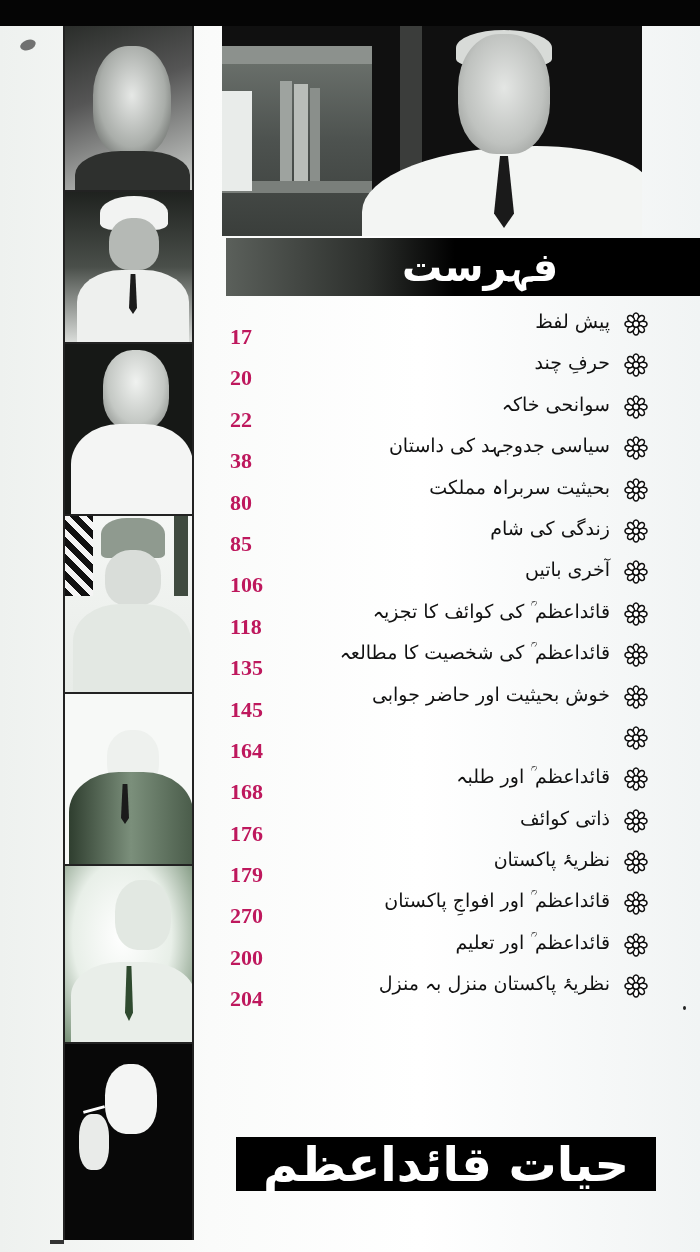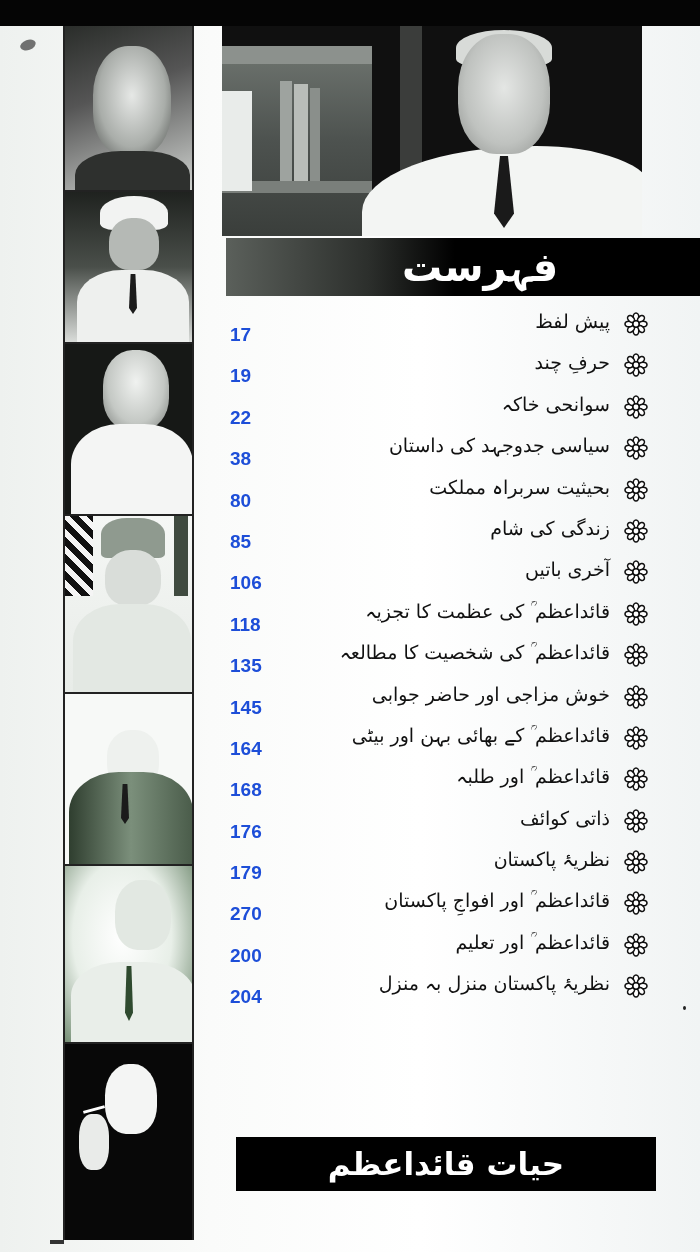--- a/index.html
+++ b/index.html
@@ -86,34 +86,34 @@
     .title-banner span {
       color: #fff; font-size: 40px; font-weight: bold; letter-spacing: 2px;
       font-family: "DejaVu Sans", sans-serif;
     }
     .footer-banner {
       position: absolute; left: 236px; top: 1137px; width: 420px; height: 54px;
       background: #000;
       display: flex; align-items: center; justify-content: center;
     }
     .footer-banner span {
-      color: #fff; font-size: 31px; font-weight: bold;
+      color: #fff; font-size: 48px; font-weight: bold;
       font-family: "DejaVu Sans", sans-serif;
     }
     
     .toc {
       position: absolute; left: 226px; top: 310px; width: 430px;
     }
     .toc-row {
       position: relative; height: 41.4px;
     }
     .toc-num {
       position: absolute; left: 4px; top: 14px;
-      font-family: Liberation Sans, sans-serif; font-weight: bold; font-size: 19px;
-      color: #1d4ed8;
+      font-family: Liberation Serif, serif; font-weight: bold; font-size: 22px;
+      color: #be185d;
     }
     .toc-title {
       position: absolute; right: 46px; top: 0px;
       font-family: "DejaVu Serif", serif; font-size: 19px; direction: rtl; white-space: nowrap;
       color: #111;
     }
     .toc-icon {
       position: absolute; right: 8px; top: 2px; width: 24px; height: 24px;
     }
     .dot {
@@ -205,21 +205,21 @@
         <ellipse cx="12" cy="5" rx="2.8" ry="4" transform="rotate(135 12 12)"></ellipse>
         <ellipse cx="12" cy="5" rx="2.8" ry="4" transform="rotate(180 12 12)"></ellipse>
         <ellipse cx="12" cy="5" rx="2.8" ry="4" transform="rotate(225 12 12)"></ellipse>
         <ellipse cx="12" cy="5" rx="2.8" ry="4" transform="rotate(270 12 12)"></ellipse>
         <ellipse cx="12" cy="5" rx="2.8" ry="4" transform="rotate(315 12 12)"></ellipse>
         <circle cx="12" cy="12" r="3.2"></circle>
       </g>
     </svg>
   </div>
     <div class="toc-row">
-    <span class="toc-num">19</span>
+    <span class="toc-num">20</span>
     <span class="toc-title">حرفِ چند</span>
     <svg class="toc-icon" viewBox="0 0 24 24">
       <g fill="#fff" stroke="#111" stroke-width="1.6">
         <ellipse cx="12" cy="5" rx="2.8" ry="4" transform="rotate(0 12 12)"></ellipse>
         <ellipse cx="12" cy="5" rx="2.8" ry="4" transform="rotate(45 12 12)"></ellipse>
         <ellipse cx="12" cy="5" rx="2.8" ry="4" transform="rotate(90 12 12)"></ellipse>
         <ellipse cx="12" cy="5" rx="2.8" ry="4" transform="rotate(135 12 12)"></ellipse>
         <ellipse cx="12" cy="5" rx="2.8" ry="4" transform="rotate(180 12 12)"></ellipse>
         <ellipse cx="12" cy="5" rx="2.8" ry="4" transform="rotate(225 12 12)"></ellipse>
         <ellipse cx="12" cy="5" rx="2.8" ry="4" transform="rotate(270 12 12)"></ellipse>
@@ -308,21 +308,21 @@
         <ellipse cx="12" cy="5" rx="2.8" ry="4" transform="rotate(180 12 12)"></ellipse>
         <ellipse cx="12" cy="5" rx="2.8" ry="4" transform="rotate(225 12 12)"></ellipse>
         <ellipse cx="12" cy="5" rx="2.8" ry="4" transform="rotate(270 12 12)"></ellipse>
         <ellipse cx="12" cy="5" rx="2.8" ry="4" transform="rotate(315 12 12)"></ellipse>
         <circle cx="12" cy="12" r="3.2"></circle>
       </g>
     </svg>
   </div>
     <div class="toc-row">
     <span class="toc-num">118</span>
-    <span class="toc-title">قائداعظم ؒ کی عظمت کا تجزیہ</span>
+    <span class="toc-title">قائداعظم ؒ کی کوائف کا تجزیہ</span>
     <svg class="toc-icon" viewBox="0 0 24 24">
       <g fill="#fff" stroke="#111" stroke-width="1.6">
         <ellipse cx="12" cy="5" rx="2.8" ry="4" transform="rotate(0 12 12)"></ellipse>
         <ellipse cx="12" cy="5" rx="2.8" ry="4" transform="rotate(45 12 12)"></ellipse>
         <ellipse cx="12" cy="5" rx="2.8" ry="4" transform="rotate(90 12 12)"></ellipse>
         <ellipse cx="12" cy="5" rx="2.8" ry="4" transform="rotate(135 12 12)"></ellipse>
         <ellipse cx="12" cy="5" rx="2.8" ry="4" transform="rotate(180 12 12)"></ellipse>
         <ellipse cx="12" cy="5" rx="2.8" ry="4" transform="rotate(225 12 12)"></ellipse>
         <ellipse cx="12" cy="5" rx="2.8" ry="4" transform="rotate(270 12 12)"></ellipse>
         <ellipse cx="12" cy="5" rx="2.8" ry="4" transform="rotate(315 12 12)"></ellipse>
@@ -342,38 +342,37 @@
         <ellipse cx="12" cy="5" rx="2.8" ry="4" transform="rotate(180 12 12)"></ellipse>
         <ellipse cx="12" cy="5" rx="2.8" ry="4" transform="rotate(225 12 12)"></ellipse>
         <ellipse cx="12" cy="5" rx="2.8" ry="4" transform="rotate(270 12 12)"></ellipse>
         <ellipse cx="12" cy="5" rx="2.8" ry="4" transform="rotate(315 12 12)"></ellipse>
         <circle cx="12" cy="12" r="3.2"></circle>
       </g>
     </svg>
   </div>
     <div class="toc-row">
     <span class="toc-num">145</span>
-    <span class="toc-title">خوش مزاجی اور حاضر جوابی</span>
+    <span class="toc-title">خوش بحیثیت اور حاضر جوابی</span>
     <svg class="toc-icon" viewBox="0 0 24 24">
       <g fill="#fff" stroke="#111" stroke-width="1.6">
         <ellipse cx="12" cy="5" rx="2.8" ry="4" transform="rotate(0 12 12)"></ellipse>
         <ellipse cx="12" cy="5" rx="2.8" ry="4" transform="rotate(45 12 12)"></ellipse>
         <ellipse cx="12" cy="5" rx="2.8" ry="4" transform="rotate(90 12 12)"></ellipse>
         <ellipse cx="12" cy="5" rx="2.8" ry="4" transform="rotate(135 12 12)"></ellipse>
         <ellipse cx="12" cy="5" rx="2.8" ry="4" transform="rotate(180 12 12)"></ellipse>
         <ellipse cx="12" cy="5" rx="2.8" ry="4" transform="rotate(225 12 12)"></ellipse>
         <ellipse cx="12" cy="5" rx="2.8" ry="4" transform="rotate(270 12 12)"></ellipse>
         <ellipse cx="12" cy="5" rx="2.8" ry="4" transform="rotate(315 12 12)"></ellipse>
         <circle cx="12" cy="12" r="3.2"></circle>
       </g>
     </svg>
   </div>
     <div class="toc-row">
     <span class="toc-num">164</span>
-    <span class="toc-title">قائداعظم ؒ کے بھائی بہن اور بیٹی</span>
     <svg class="toc-icon" viewBox="0 0 24 24">
       <g fill="#fff" stroke="#111" stroke-width="1.6">
         <ellipse cx="12" cy="5" rx="2.8" ry="4" transform="rotate(0 12 12)"></ellipse>
         <ellipse cx="12" cy="5" rx="2.8" ry="4" transform="rotate(45 12 12)"></ellipse>
         <ellipse cx="12" cy="5" rx="2.8" ry="4" transform="rotate(90 12 12)"></ellipse>
         <ellipse cx="12" cy="5" rx="2.8" ry="4" transform="rotate(135 12 12)"></ellipse>
         <ellipse cx="12" cy="5" rx="2.8" ry="4" transform="rotate(180 12 12)"></ellipse>
         <ellipse cx="12" cy="5" rx="2.8" ry="4" transform="rotate(225 12 12)"></ellipse>
         <ellipse cx="12" cy="5" rx="2.8" ry="4" transform="rotate(270 12 12)"></ellipse>
         <ellipse cx="12" cy="5" rx="2.8" ry="4" transform="rotate(315 12 12)"></ellipse>

